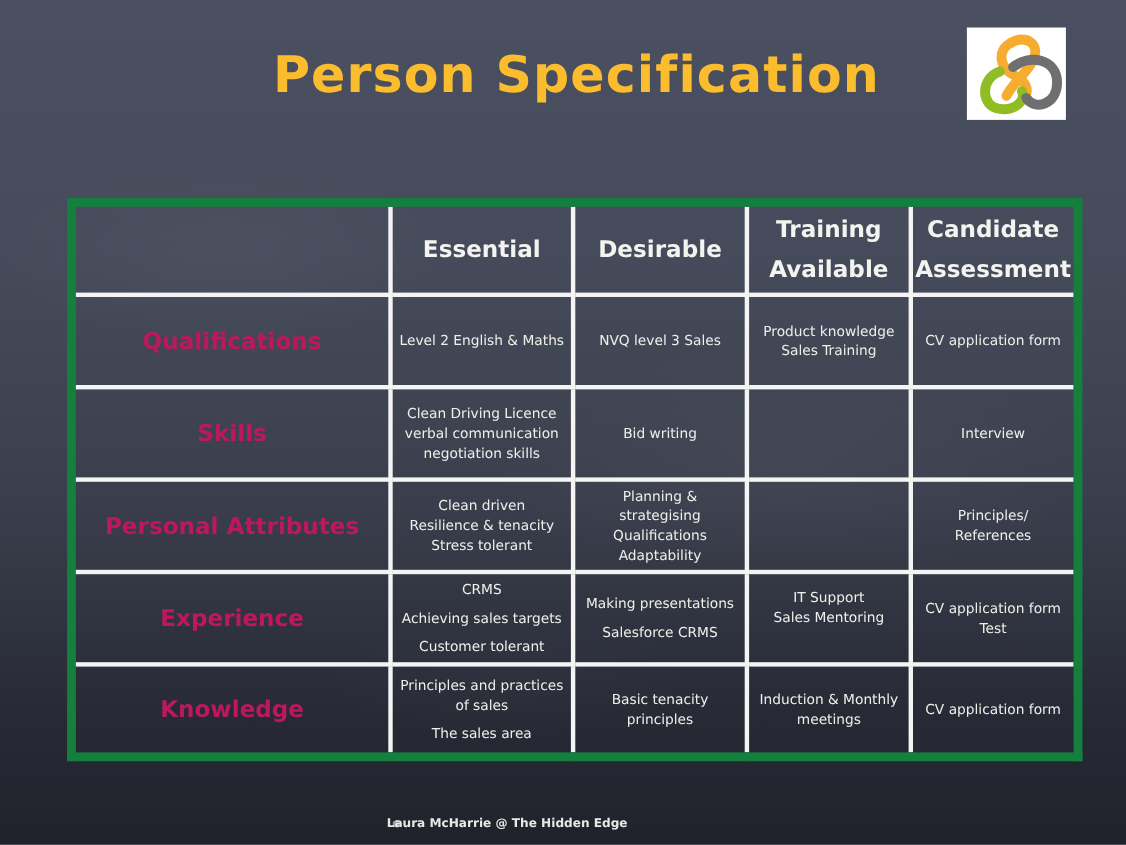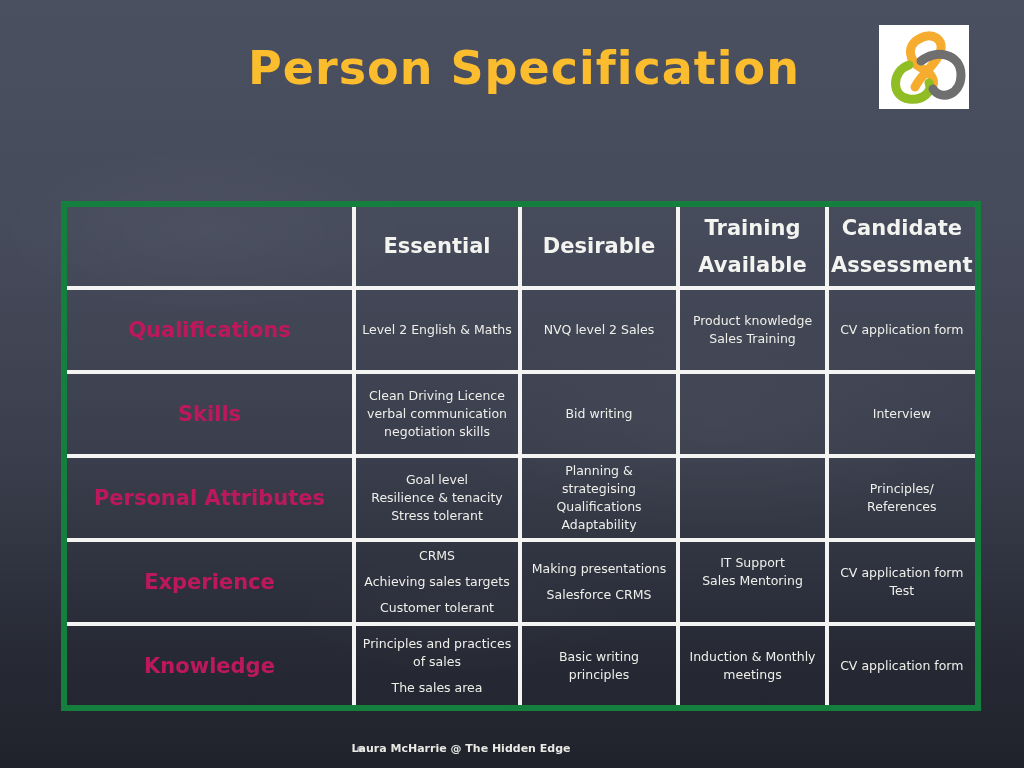--- a/index.html
+++ b/index.html
@@ -20,23 +20,23 @@
       position: absolute; left: 12px; top: 38px; width: 1024px; text-align: center;
       font-size: 46px; font-weight: bold; color: #fbbd2e; letter-spacing: 1px;
       line-height: 60px;
     }
     .logo {
       position: absolute; left: 879px; top: 25px; width: 90px; height: 84px;
       background: #ffffff;
     }
     .logo svg { display: block; }
     .spec-table {
-      position: absolute; left: 61px; top: 201px;
+      position: absolute; left: 61px; top: 180px;
       border-collapse: collapse;
-      border: 6px solid #15803d;
+      border: 8px solid #15803d;
     }
     .spec-table td {
       border: 4px solid #f4f4f2;
       text-align: center; vertical-align: middle;
       padding: 0 2px;
       box-sizing: border-box;
     }
     .head-cell {
       font-size: 21px; font-weight: bold; line-height: 37px; color: #f3f3ef;
     }
@@ -96,21 +96,21 @@
       <div>Assessment</div>
     </td>
   </tr>
 
   <tr style="height:84px">
     <td class="row-label">Qualifications</td>
     <td class="cell">
       <span>Level 2 English &amp; Maths</span>
     </td>
     <td class="cell">
-      <span>NVQ level 2 Sales</span>
+      <span>NVQ level 3 Sales</span>
     </td>
     <td class="cell">
       <span>Product knowledge</span>
       <span>Sales Training</span>
     </td>
     <td class="cell">
       <span>CV application form</span>
     </td>
   </tr>
 
@@ -126,21 +126,21 @@
     </td>
     <td class="cell"></td>
     <td class="cell">
       <span>Interview</span>
     </td>
   </tr>
 
   <tr style="height:84px">
     <td class="row-label">Personal Attributes</td>
     <td class="cell">
-      <span>Goal level</span>
+      <span>Clean driven</span>
       <span>Resilience &amp; tenacity</span>
       <span>Stress tolerant</span>
     </td>
     <td class="cell">
       <span>Planning &amp;</span>
       <span>strategising</span>
       <span>Qualifications</span>
       <span>Adaptability</span>
     </td>
     <td class="cell"></td>
@@ -176,21 +176,21 @@
 
   <tr style="height:84px">
     <td class="row-label">Knowledge</td>
     <td class="cell">
       <span>Principles and practices</span>
       <span>of sales</span>
       <i class="gap"></i>
       <span>The sales area</span>
     </td>
     <td class="cell">
-      <span>Basic writing</span>
+      <span>Basic tenacity</span>
       <span>principles</span>
     </td>
     <td class="cell">
       <span>Induction &amp; Monthly</span>
       <span>meetings</span>
     </td>
     <td class="cell">
       <span>CV application form</span>
     </td>
   </tr>

